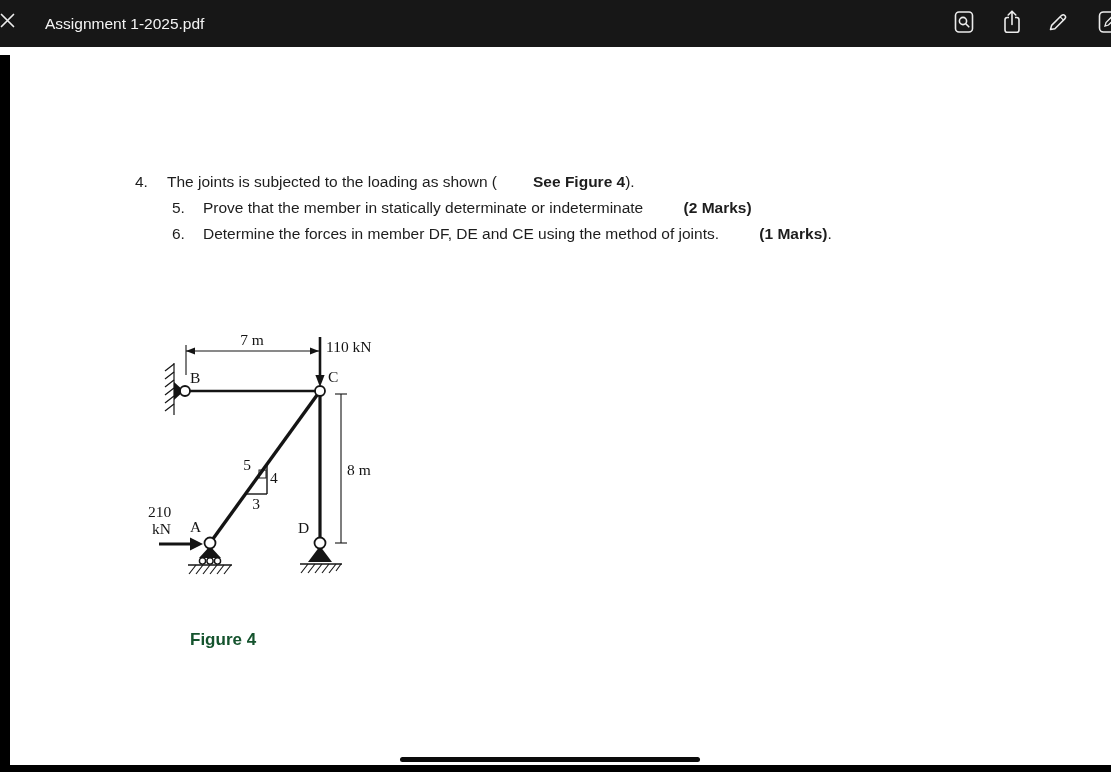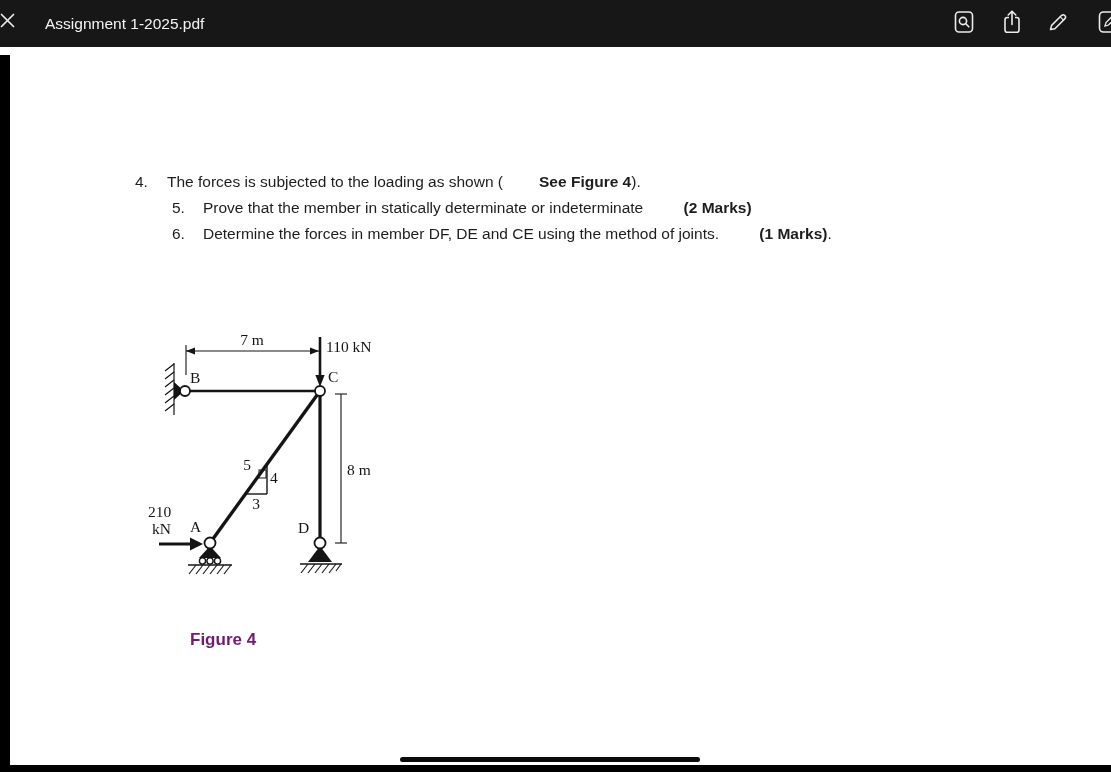--- a/index.html
+++ b/index.html
@@ -59,21 +59,21 @@
     line-height:20px;
     color:#1d1d1d;
     white-space:nowrap;
   }
   .doc-row .num { display:inline-block; width:32px; }
   .doc-row b { font-weight:bold;margin-left:36px; }
   
   .figure-svg { position:absolute; left:140px; top:331px; }
   .figure-caption {
     position:absolute; left:190px; top:630px;
-    font-size:17px; font-weight:bold; color:#701a75;
+    font-size:17px; font-weight:bold; color:#14532d;
   }
 </style>
 </head>
 <body>
 
 <div class="toolbar">
   <div class="close-btn">
     <span>
       <svg width="15" height="15" viewBox="0 0 15 15">
         <path d="M1.5 1.5 L13.5 13.5 M13.5 1.5 L1.5 13.5" stroke="#ececec" stroke-width="1.7" stroke-linecap="round" fill="none"></path>
@@ -118,21 +118,21 @@
         <path d="M8 16 L9 12.5 L15.5 6 A1.8 1.8 0 0 1 18 8.5 L11.5 15 Z" fill="none" stroke="#ececec" stroke-width="1.3"></path>
       </svg>
     </span>
   </div>
 </div>
 
 <div>
 
   <div class="doc-row" style="left:135px; top:172px;">
     <span class="num">4.</span>
-    <span class="txt"><span>The forces is subjected to the loading as shown (</span><b>See Figure 4</b><span>).</span></span>
+    <span class="txt"><span>The joints is subjected to the loading as shown (</span><b>See Figure 4</b><span>).</span></span>
   </div>
 
   <div class="doc-row" style="left:172px; top:198px;">
     <span class="num" style="width:31px;">5.</span>
     <span class="txt"><span>Prove that the member in statically determinate or indeterminate </span><b>(2 Marks)</b><span></span></span>
   </div>
 
   <div class="doc-row" style="left:172px; top:224px;">
     <span class="num" style="width:31px;">6.</span>
     <span class="txt"><span>Determine the forces in member DF, DE and CE using the method of joints. </span><b>(1 Marks)</b><span>.</span></span>

